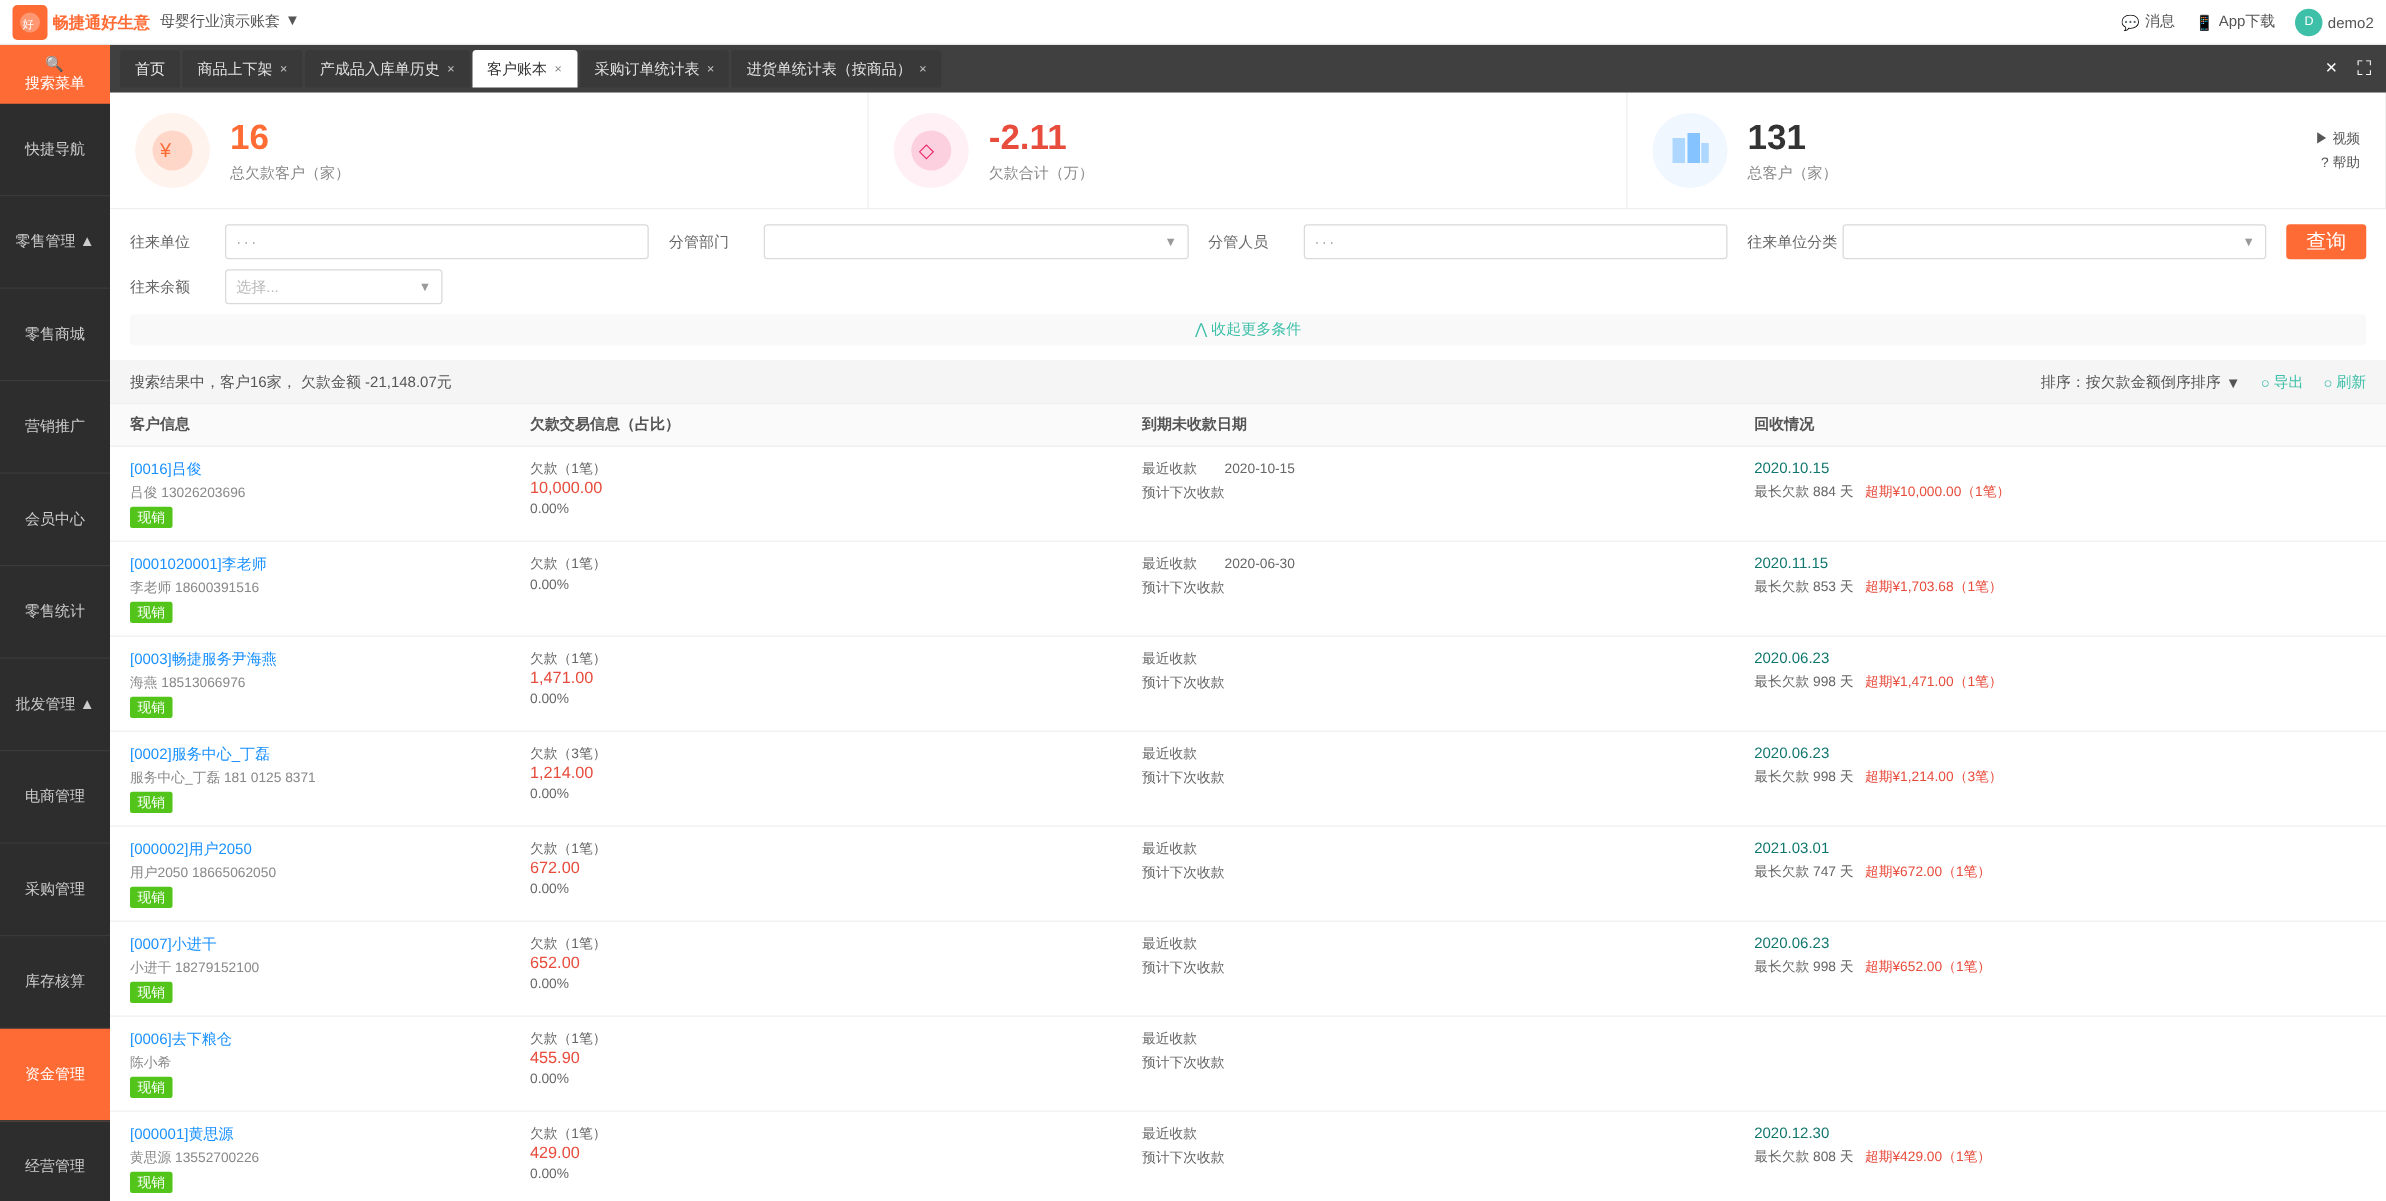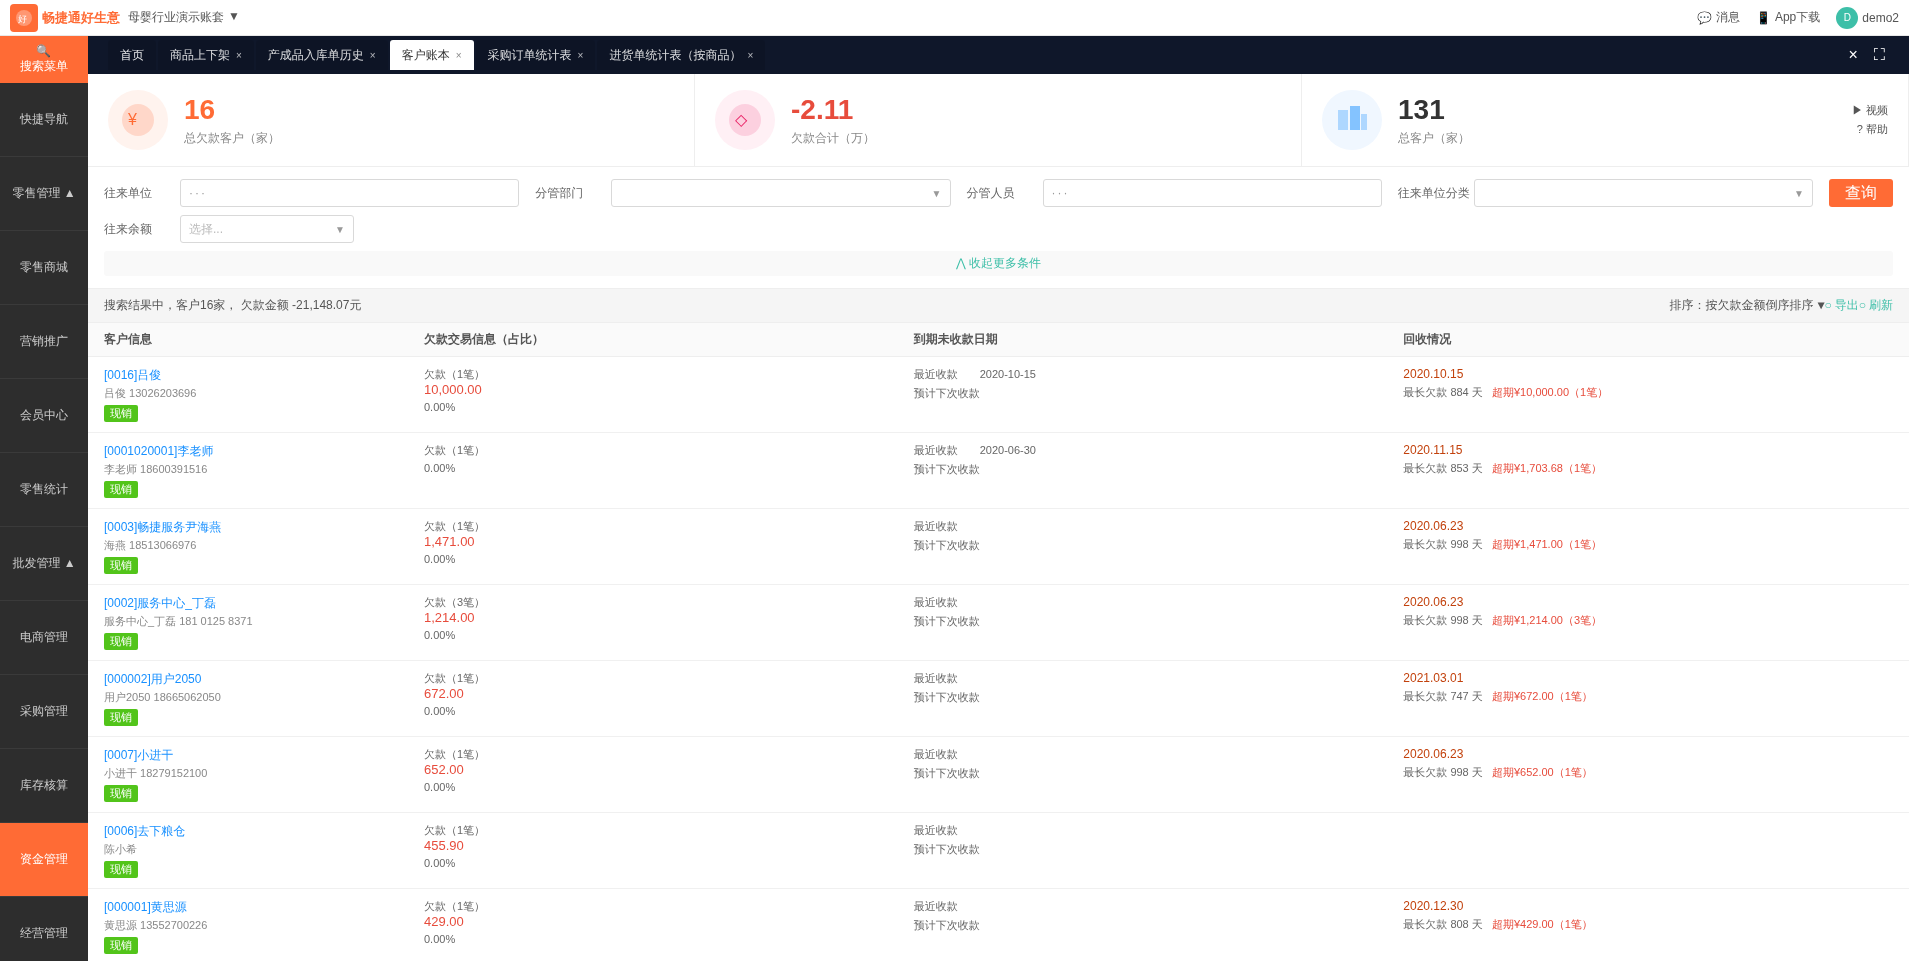--- a/index.html
+++ b/index.html
@@ -20,21 +20,21 @@
     
     .sidebar { width: 88px; background: #2d2d2d; color: #ccc; flex-shrink: 0; overflow-y: auto; }
     .sidebar-search { padding: 8px; background: #ff6b35; color: white; text-align: center; font-size: 12px; cursor: pointer; }
     .sidebar-item { padding: 28px 4px; text-align: center; font-size: 12px; cursor: pointer; border-bottom: 1px solid #3a3a3a; }
     .sidebar-item.active { background: #ff6b35; color: white; }
 
     
     .content { flex: 1; display: flex; flex-direction: column; overflow: hidden; }
 
     
-    .tab-bar { display: flex; align-items: center; background: #0f172a; height: 38px; padding: 0 20px; flex-shrink: 0; }
+    .tab-bar { display: flex; align-items: center; background: #404040; height: 38px; padding: 0 8px; flex-shrink: 0; }
     .tab { display: flex; align-items: center; height: 30px; padding: 0 12px; margin-right: 2px; border-radius: 3px 3px 0 0; font-size: 12px; cursor: pointer; color: rgba(255,255,255,0.85); background: rgba(0,0,0,0.1); }
     .tab.active { background: #fff; color: #333; }
     .tab-close { margin-left: 6px; font-size: 10px; color: #888; }
     .tab:not(.active) .tab-close { color: rgba(255,255,255,0.7); }
     .tab-bar-right { margin-left: auto; display: flex; align-items: center; gap: 8px; }
     .tab-bar-btn { color: white; font-size: 16px; cursor: pointer; padding: 2px 4px; }
 
     
     .page-content { flex: 1; background: #fff; overflow-y: auto; }
 
@@ -61,41 +61,41 @@
     .filter-label { font-size: 12px; color: #666; white-space: nowrap; width: 70px; }
     .filter-input { flex: 1; height: 28px; border: 1px solid #d9d9d9; border-radius: 3px; padding: 0 8px; font-size: 12px; display: flex; align-items: center; justify-content: space-between; cursor: pointer; background: #fff; }
     .filter-input .dots { color: #999; letter-spacing: 2px; }
     .filter-input .arrow { color: #999; font-size: 10px; }
     .filter-btn { height: 28px; padding: 0 16px; background: #ff6b35; color: white; border: none; border-radius: 3px; cursor: pointer; font-size: 16px; }
     .collapse-row { text-align: center; color: #3dbfa8; font-size: 12px; cursor: pointer; padding: 4px; background: #f9f9f9; border-radius: 3px; }
 
     
     .results-bar { display: flex; align-items: center; justify-content: space-between; padding: 8px 16px; background: #f5f5f5; border-bottom: 1px solid #eee; }
     .results-info { font-size: 12px; color: #555; }
-    .results-actions { display: flex; align-items: center; font-size: 12px; color: #555; font-family: Liberation Mono, monospace; }
+    .results-actions { display: flex; align-items: center; gap: 16px; font-size: 12px; color: #555; }
     .sort-select { display: flex; align-items: center; gap: 4px; cursor: pointer; }
     .action-btn { display: flex; align-items: center; gap: 3px; cursor: pointer; color: #3dbfa8; }
 
     
     .table-header { display: grid; grid-template-columns: 320px 1fr 1fr 1fr; padding: 8px 16px; background: #fafafa; border-bottom: 1px solid #eee; font-weight: bold; font-size: 12px; color: #555; }
     .table-row { display: grid; grid-template-columns: 320px 1fr 1fr 1fr; padding: 10px 16px; border-bottom: 1px solid #f0f0f0; align-items: start; }
 
     .customer-name { color: #1890ff; font-size: 12px; cursor: pointer; text-decoration: none; }
     .customer-contact { font-size: 11px; color: #888; margin-top: 2px; }
     .tag { display: inline-block; padding: 1px 6px; border-radius: 2px; font-size: 11px; margin-top: 4px; }
     .tag-green { background: #52c41a; color: white; }
 
     .debt-amount { color: #e74c3c; font-size: 13px; font-weight: 500; }
     .debt-count { font-size: 11px; color: #666; }
     .debt-percent { font-size: 11px; color: #666; margin-top: 4px; }
 
     .recovery-date { font-size: 11px; color: #666; }
     .recovery-next { font-size: 11px; color: #666; margin-top: 4px; }
 
-    .overdue-date { font-size: 12px; color: #c2410c; }
+    .overdue-date { font-size: 12px; color: #0f766e; }
     .overdue-days { font-size: 11px; color: #666; margin-top: 4px; }
     .overdue-amount { color: #e74c3c; font-size: 11px; cursor: pointer; }
 
     
     ::-webkit-scrollbar { width: 6px; height: 6px; }
     ::-webkit-scrollbar-thumb { background: #ccc; border-radius: 3px; }
 
     .first-tab { color: rgba(255,255,255,0.9); padding: 0 12px; }
   </style>
 </head>

